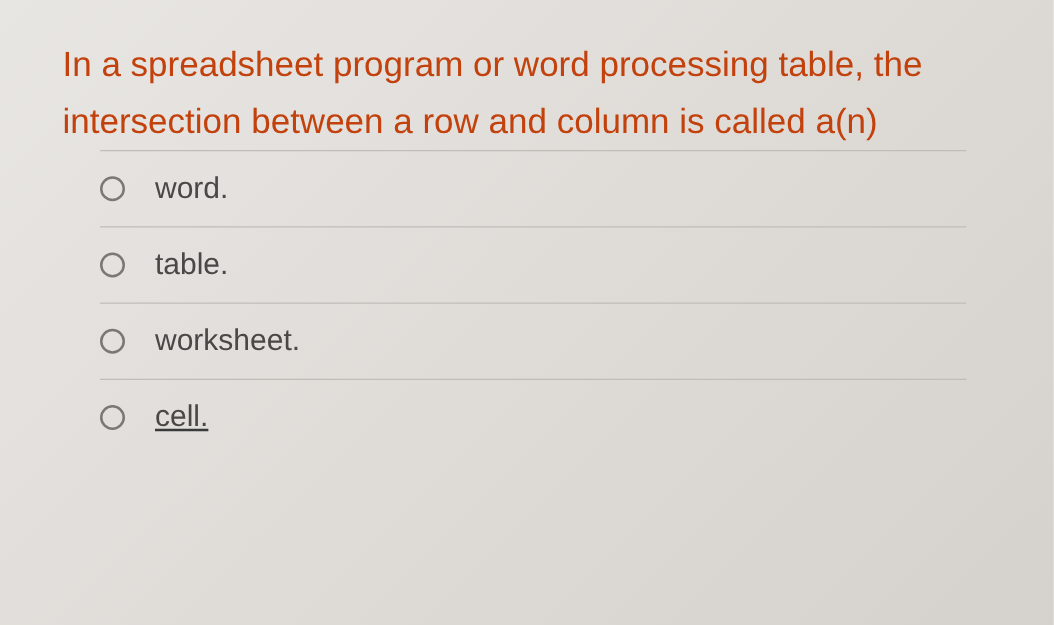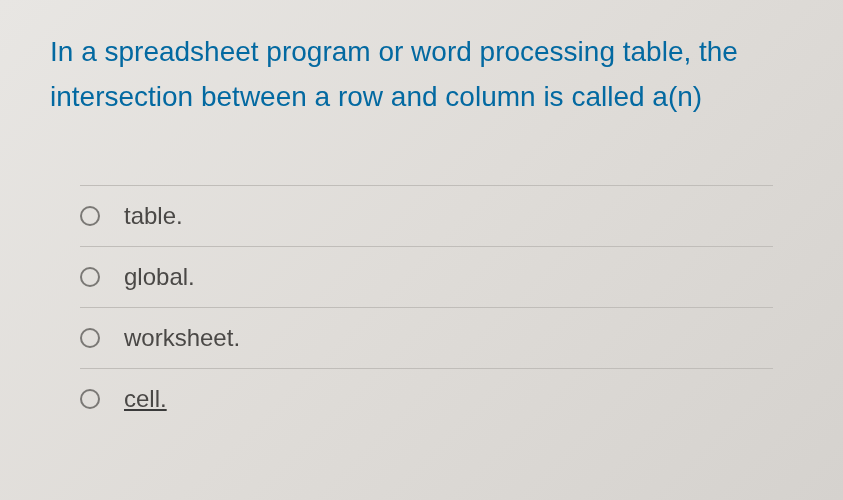--- a/index.html
+++ b/index.html
@@ -14,22 +14,21 @@
       font-family: -apple-system, BlinkMacSystemFont, 'Segoe UI', Arial, sans-serif;
       padding: 30px 50px 0 50px;
       color: #3a3a3a;
       position: relative;
       overflow: hidden;
     }
     .question-text {
       font-size: 28px;
       font-weight: 500;
       line-height: 1.6;
-      color: #0369a1;
-      margin-bottom: 65px;
+      color: #c2410c;
     }
     .options {
       padding-left: 30px;
       padding-right: 20px;
     }
     .option-row {
       display: flex;
       align-items: center;
       padding: 16px 0;
       border-top: 1px solid #c0bdb9;
@@ -55,25 +54,25 @@
     }
   </style>
 </head>
 <body>
 
 <div class="question-text">In a spreadsheet program or word processing table, the intersection between a row and column is called a(n)</div>
 
 <div class="options">
   <div class="option-row">
     <span class="radio-circle"></span>
-    <span class="option-label">table.</span>
+    <span class="option-label">word.</span>
   </div>
   <div class="option-row">
     <span class="radio-circle"></span>
-    <span class="option-label">global.</span>
+    <span class="option-label">table.</span>
   </div>
   <div class="option-row">
     <span class="radio-circle"></span>
     <span class="option-label">worksheet.</span>
   </div>
   <div class="option-row">
     <span class="radio-circle"></span>
     <span class="option-label">cell.</span>
   </div>
 </div>

